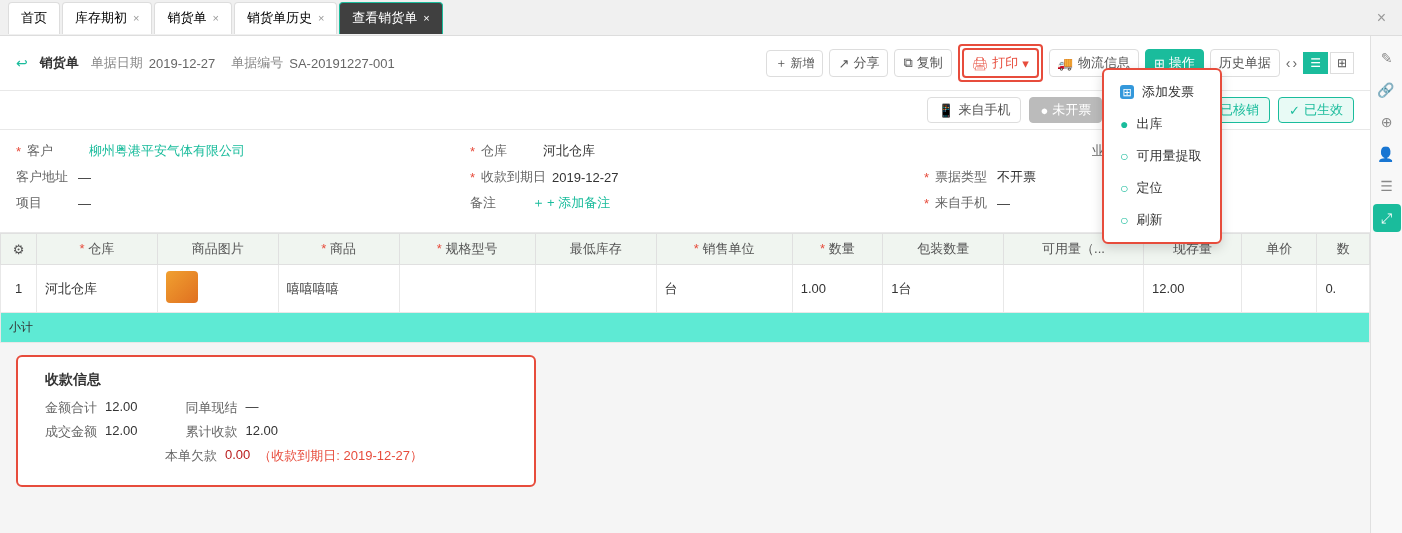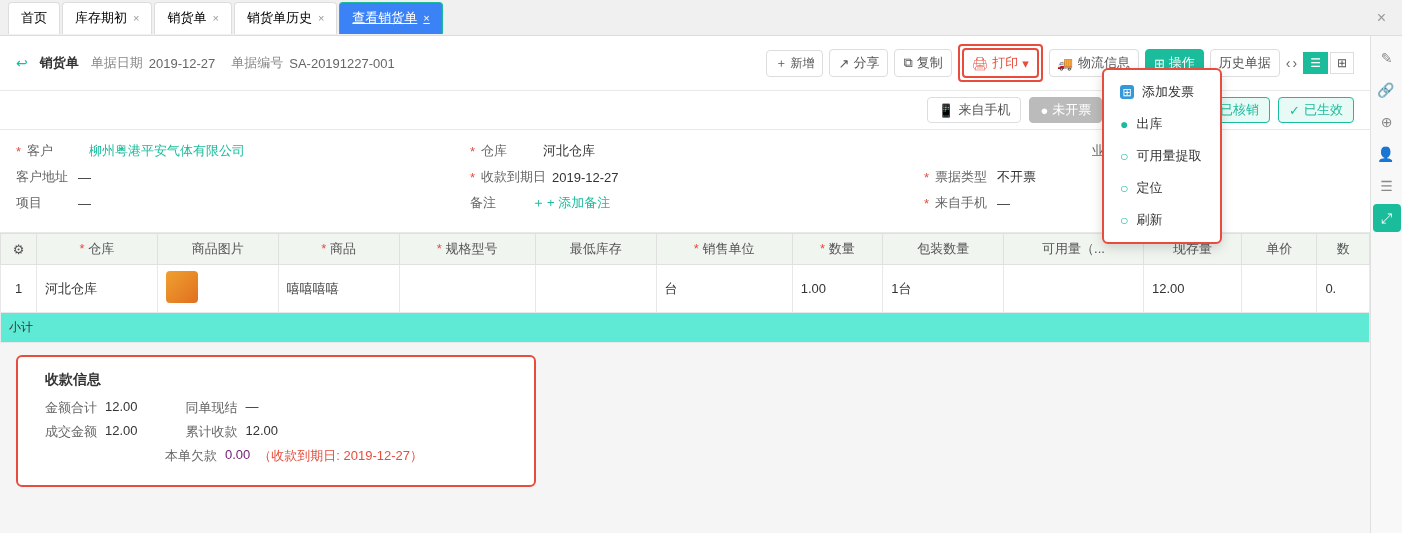--- a/index.html
+++ b/index.html
@@ -22,24 +22,23 @@
       background: #fff;
       border: 1px solid #ddd;
       border-bottom: none;
       border-radius: 4px 4px 0 0;
       cursor: pointer;
       gap: 6px;
       height: 32px;
       font-size: 13px;
     }
     .tab.active {
-      background: #3b82f6;
+      background: #404040;
       color: #fff;
       border-color: #1abc9c;
-      text-decoration: underline;
     }
     .tab .close-x {
       font-size: 11px;
       color: #999;
       cursor: pointer;
     }
     .tab.active .close-x { color: #fff; }
     .tab-spacer { flex: 1; }
     .tab-close-btn {
       font-size: 16px;
@@ -189,21 +188,21 @@
       font-size: 14px;
     }
     .payment-row {
       display: flex;
       gap: 48px;
       margin-bottom: 6px;
     }
     .payment-item { display: flex; gap: 8px; }
     .payment-item .p-label { color: #666; }
     .payment-item .p-value { color: #333; }
-    .payment-item .p-value.red { color: #701a75; }
+    .payment-item .p-value.red { color: #b91c1c; }
 
     
     .right-sidebar {
       position: fixed;
       right: 0;
       top: 36px;
       bottom: 0;
       width: 32px;
       background: #f8f8f8;
       border-left: 1px solid #e0e0e0;

